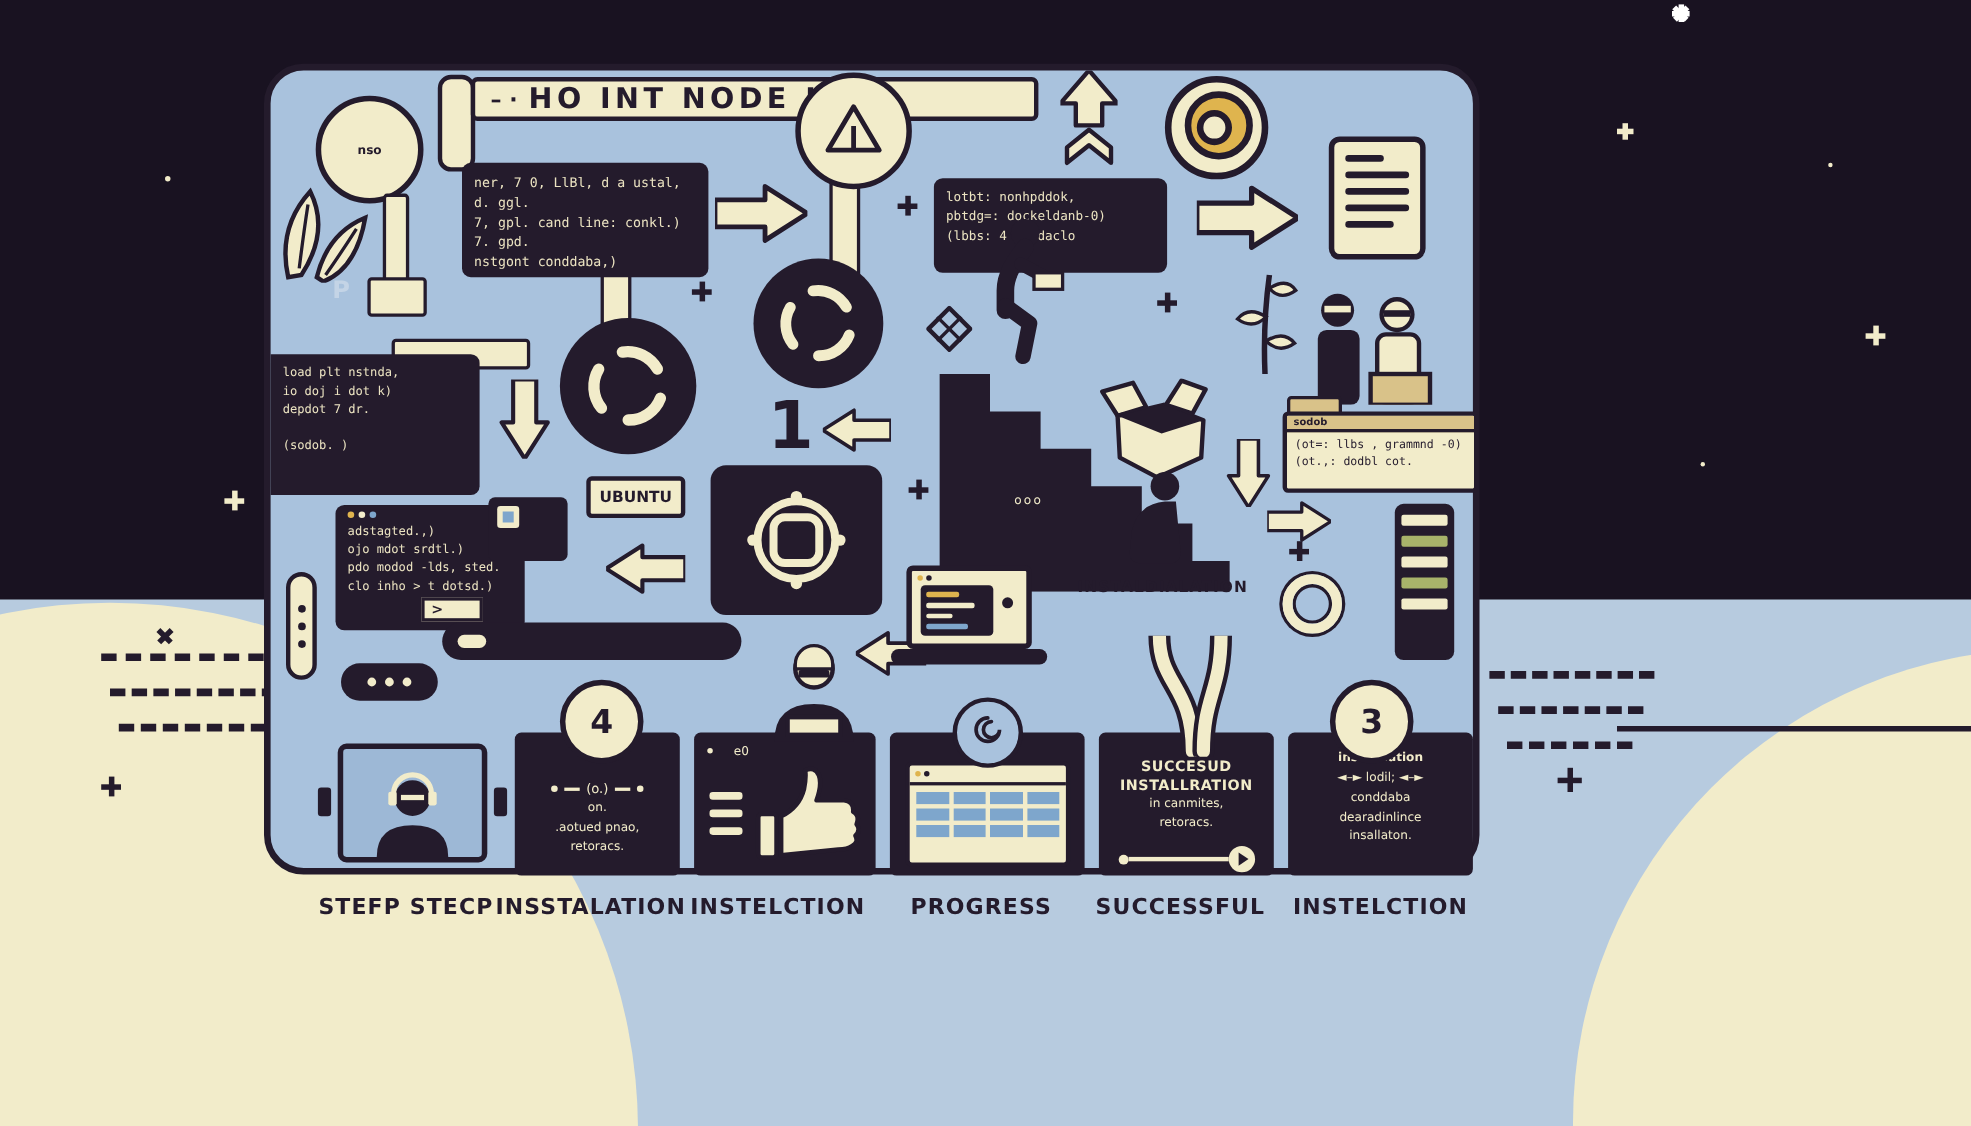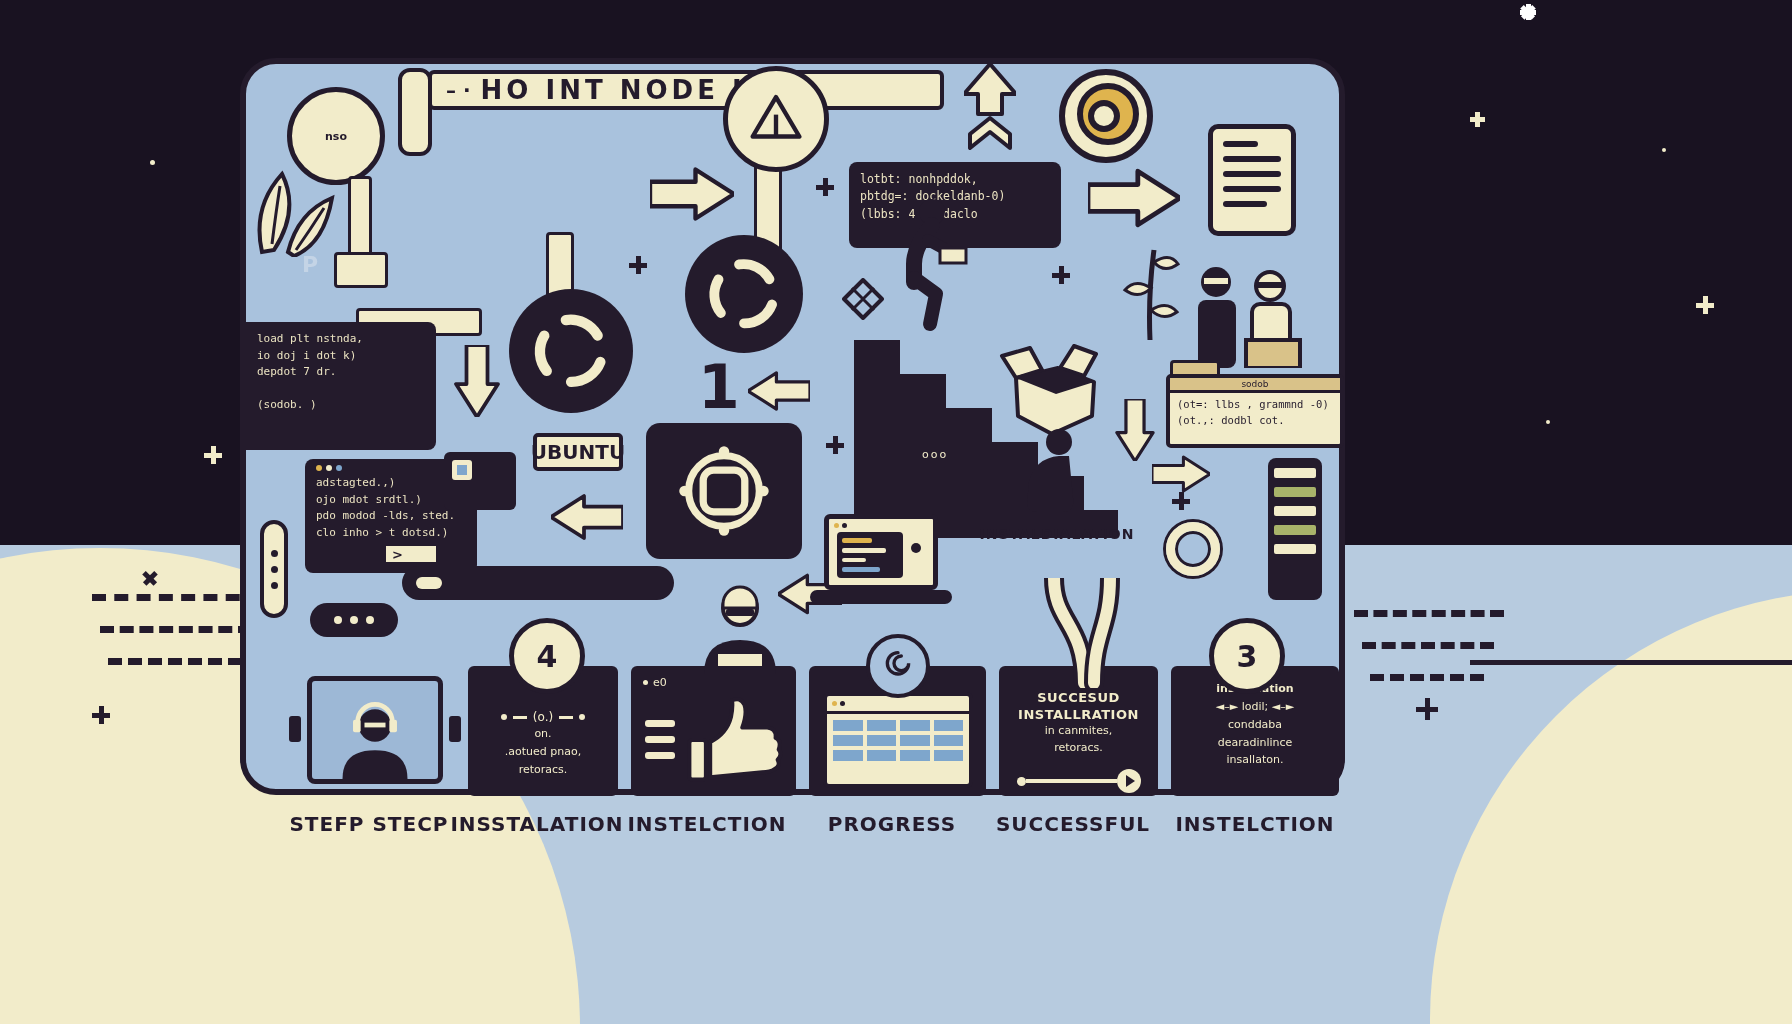--- a/index.html
+++ b/index.html
@@ -92,20 +92,27 @@
       <path d="M40,100 Q50,60 84,46 Q76,92 46,104 Z" fill="var(--cream)" stroke="var(--ink)" stroke-width="4"></path>
       <path d="M48,98 Q62,78 76,56" fill="none" stroke="var(--ink)" stroke-width="3"></path>
     </svg>
     <div class="a pipe" style="left:102px;top:112px;width:18px;height:92px;"></div>
     <div class="a pipe" style="left:88px;top:188px;width:48px;height:30px;"></div>
     <div class="a pipe" style="left:110px;top:244px;width:120px;height:22px;"></div>
     <div class="a pipe" style="left:300px;top:168px;width:22px;height:64px;"></div>
     <div class="a pipe" style="left:508px;top:92px;width:22px;height:100px;"></div>
     <div class="a" style="left:56px;top:188px;font-size:22px;font-weight:bold;color:#c4d4e6;">P</div>
 
+    <div class="a code" style="left:174px;top:84px;width:224px;height:104px;box-sizing:border-box;">
+      <div class="cl">ner, 7 0, LlBl, d a ustal,</div>
+      <div class="cl">d. ggl.</div>
+      <div class="cl">7, gpl. cand line: conkl.)</div>
+      <div class="cl">7. gpd.</div>
+      <div class="cl">nstgont conddaba,)</div>
+    </div>
 
     <div class="a code" style="left:0px;top:258px;width:168px;height:110px;border-radius:0 8px 8px 0;font-size:11px;">
       <div class="cl">load plt nstnda,</div>
       <div class="cl">io doj i dot k)</div>
       <div class="cl">depdot 7 dr.</div>
       <div class="cl"> </div>
       <div class="cl">(sodob. )</div>
     </div>
 
     <svg class="arrow a" viewBox="0 0 96 60" style="left:404px;top:102px;width:84px;height:56px;">
@@ -196,21 +203,21 @@
       <rect x="14" y="42" width="38" height="68" rx="8" fill="var(--ink)"></rect>
       <circle cx="86" cy="28" r="14" fill="var(--cream)" stroke="var(--ink)" stroke-width="4"></circle>
       <rect x="74" y="24" width="24" height="6" fill="var(--ink)"></rect>
       <rect x="68" y="46" width="38" height="62" rx="8" fill="var(--cream)" stroke="var(--ink)" stroke-width="4"></rect>
       <rect x="62" y="82" width="54" height="28" fill="var(--tan)" stroke="var(--ink)" stroke-width="4"></rect>
     </svg>
 
     <div class="a" style="left:924px;top:296px;width:44px;height:16px;background:var(--tan);border:3px solid var(--ink);border-radius:4px 4px 0 0;"></div>
     <div class="a" style="left:920px;top:310px;width:178px;height:74px;background:var(--cream);border:4px solid var(--ink);
                 border-radius:5px;box-sizing:border-box;overflow:hidden;">
-      <div style="background:var(--tan);border-bottom:3px solid var(--ink);font-size:9px;font-weight:normal;padding:1px 6px;text-align:center;">sodob</div>
+      <div style="background:var(--tan);border-bottom:3px solid var(--ink);font-size:9px;font-weight:bold;padding:1px 6px;">sodob</div>
       <div style="padding:4px 7px;font-family:'DejaVu Sans Mono',monospace;font-size:10.5px;line-height:1.5;">
         <div class="cl">(ot=: llbs , grammnd -0)</div>
         <div class="cl">(ot.,: dodbl cot.</div>
       </div>
     </div>
 
     <svg class="arrow a" viewBox="0 0 96 60" style="left:858px;top:344px;width:62px;height:44px;transform:rotate(90deg);">
         <use href="#arr"></use>
       </svg>
     <svg class="arrow a" viewBox="0 0 96 60" style="left:906px;top:390px;width:58px;height:40px;">
@@ -240,21 +247,21 @@
         </svg>
     </div>
     <div class="a dot" style="left:439px;top:171px;width:118px;height:118px;background:var(--ink);display:flex;align-items:center;justify-content:center;">
       <svg class="swirlsvg" viewBox="-50 -50 100 100" style="width:82px;height:82px;">
           <use href="#swirl"></use>
         </svg>
     </div>
 
     <div class="a" style="left:287px;top:369px;width:90px;height:38px;background:var(--cream);border:4px solid var(--ink);
                 border-radius:5px;display:flex;align-items:center;justify-content:center;box-sizing:border-box;">
-      <span style="font-weight:bold;font-size:20px;">UBUNTU</span>
+      <span style="font-weight:bold;font-size:14px;">UBUNTU</span>
     </div>
 
     <div class="a" style="left:400px;top:359px;width:156px;height:136px;background:var(--ink);border-radius:14px;
                 display:flex;align-items:center;justify-content:center;">
       <svg viewBox="0 0 100 100" style="width:104px;height:104px;display:block;">
         <circle cx="50" cy="50" r="34" fill="none" stroke="var(--cream)" stroke-width="7"></circle>
         <rect x="30" y="30" width="40" height="40" rx="10" fill="none" stroke="var(--cream)" stroke-width="7"></rect>
         <circle cx="50" cy="12" r="5" fill="var(--cream)"></circle>
           <circle cx="88" cy="50" r="5" fill="var(--cream)"></circle>
         <circle cx="50" cy="88" r="5" fill="var(--cream)"></circle>
@@ -379,21 +386,21 @@
           <span style="width:14px;height:3px;background:var(--cream);display:inline-block;"></span>
           <span class="dot" style="width:6px;height:6px;background:var(--cream);"></span>
         </div>
         <div class="ctext">on.</div>
         <div class="ctext">.aotued pnao,</div>
         <div class="ctext">retoracs.</div>
       </div>
     </div>
 
     <div class="card" style="left:385px;top:602px;width:165px;height:130px;">
-      <div class="a" style="left:12px;top:10px;display:flex;align-items:center;gap:5px;">
+      <div class="a" style="left:12px;top:10px;display:flex;align-items:center;gap:19px;">
         <span class="dot" style="width:5px;height:5px;background:var(--cream);"></span>
         <span style="font-size:11px;">e0</span>
       </div>
       <div class="a" style="left:14px;top:54px;width:30px;height:7px;background:var(--cream);border-radius:3px;"></div>
       <div class="a" style="left:14px;top:70px;width:30px;height:7px;background:var(--cream);border-radius:3px;"></div>
       <div class="a" style="left:14px;top:86px;width:30px;height:7px;background:var(--cream);border-radius:3px;"></div>
       <svg class="a" viewBox="0 0 100 100" style="left:50px;top:22px;width:104px;height:104px;">
         <rect x="8" y="50" width="16" height="38" rx="3" fill="var(--cream)" stroke="var(--ink)" stroke-width="4"></rect>
         <path d="M28,86 V52 q16,-8 20,-24 q2,-10 1,-16 q8,-4 12,4 q3,8 -2,22 h24 q9,1 8,10 q6,3 3,11 q4,5 -1,10 q3,6 -3,9 q-4,3 -12,3 z" fill="var(--cream)" stroke="var(--ink)" stroke-width="4" stroke-linejoin="round"></path>
       </svg>

